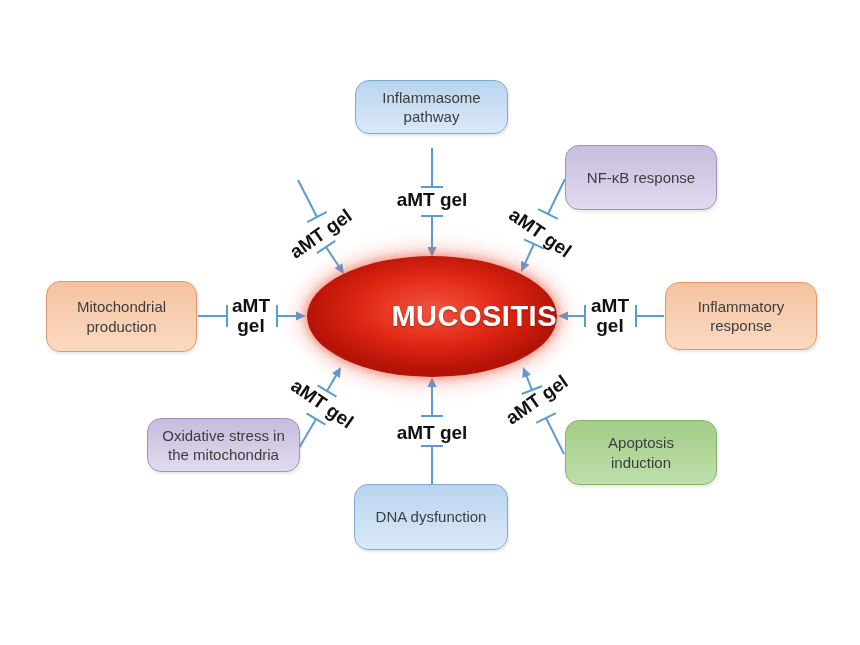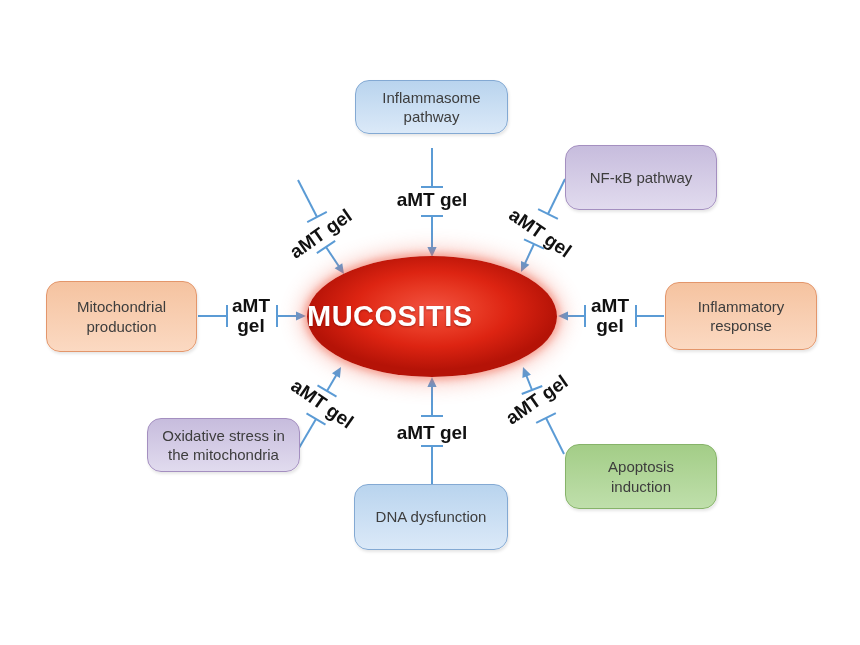--- a/index.html
+++ b/index.html
@@ -21,21 +21,21 @@
     padding:4px 10px;
     color:#3d3d3d;
     font-size:15px;
     line-height:1.28;
     box-shadow:1px 2px 3px rgba(0,0,0,0.10);
   }
   .ellipse{
     position:absolute;
     left:307px;top:256px;width:250px;height:121px;
     border-radius:50%;
-    display:flex;align-items:center;justify-content:flex-start;
+    display:flex;align-items:center;justify-content:flex-end;
   }
   .ellipse-text{
     color:#ffffff;
     font-weight:bold;
     font-size:29px;
     letter-spacing:0.5px;
     text-shadow:0 1px 2px rgba(110,10,5,0.55);
   }
   .gel-label{
     position:absolute;
@@ -99,26 +99,26 @@
       <line x1="555.8386991009991" y1="413.08065044950047" x2="536.1613008990009" y2="422.91934955049953" stroke="#5b9bd5" stroke-width="2"></line>
       <polygon points="523,367 530.9277102724516,374.63619079358716 522.3602766991587,377.9886648005279" fill="#5b9bd5"></polygon>
       <line x1="532" y1="390" x2="525.1863960914831" y2="372.5874566782345" stroke="#5b9bd5" stroke-width="2"></line>
       <line x1="542.2436705767633" y1="385.99160716561437" x2="521.7563294232367" y2="394.00839283438563" stroke="#5b9bd5" stroke-width="2"></line>
     </svg>
 
   <div class="node" style="left: 355px; top: 80px; width: 153px; height: 54px; background: linear-gradient(rgb(185, 212, 238) 0%, rgb(219, 233, 248) 100%); border-color: rgb(131, 169, 211);">
     <span>Inflammasome pathway</span>
   </div>
   <div class="node" style="left: 565px; top: 145px; width: 152px; height: 65px; background: linear-gradient(rgb(199, 188, 221) 0%, rgb(225, 219, 238) 100%); border-color: rgb(164, 143, 192);">
-    <span>NF-κB pathway</span>
+    <span>NF-κB response</span>
   </div>
   <div class="node" style="left: 665px; top: 282px; width: 152px; height: 68px; background: linear-gradient(rgb(245, 195, 160) 0%, rgb(251, 217, 194) 100%); border-color: rgb(227, 150, 107);">
     <span>Inflammatory response</span>
   </div>
-  <div class="node" style="left: 565px; top: 444px; width: 152px; height: 65px; background: linear-gradient(rgb(163, 205, 135) 0%, rgb(191, 223, 171) 100%); border-color: rgb(134, 179, 105);">
+  <div class="node" style="left: 565px; top: 420px; width: 152px; height: 65px; background: linear-gradient(rgb(163, 205, 135) 0%, rgb(191, 223, 171) 100%); border-color: rgb(134, 179, 105);">
     <span>Apoptosis induction</span>
   </div>
   <div class="node" style="left: 354px; top: 484px; width: 154px; height: 66px; background: linear-gradient(rgb(185, 212, 238) 0%, rgb(219, 233, 248) 100%); border-color: rgb(131, 169, 211);">
     <span>DNA dysfunction</span>
   </div>
   <div class="node" style="left: 147px; top: 418px; width: 153px; height: 54px; background: linear-gradient(rgb(199, 188, 221) 0%, rgb(225, 219, 238) 100%); border-color: rgb(164, 143, 192);">
     <span>Oxidative stress in the mitochondria</span>
   </div>
   <div class="node" style="left: 46px; top: 281px; width: 151px; height: 71px; background: linear-gradient(rgb(245, 195, 160) 0%, rgb(251, 217, 194) 100%); border-color: rgb(227, 150, 107);">
     <span>Mitochondrial production</span>

